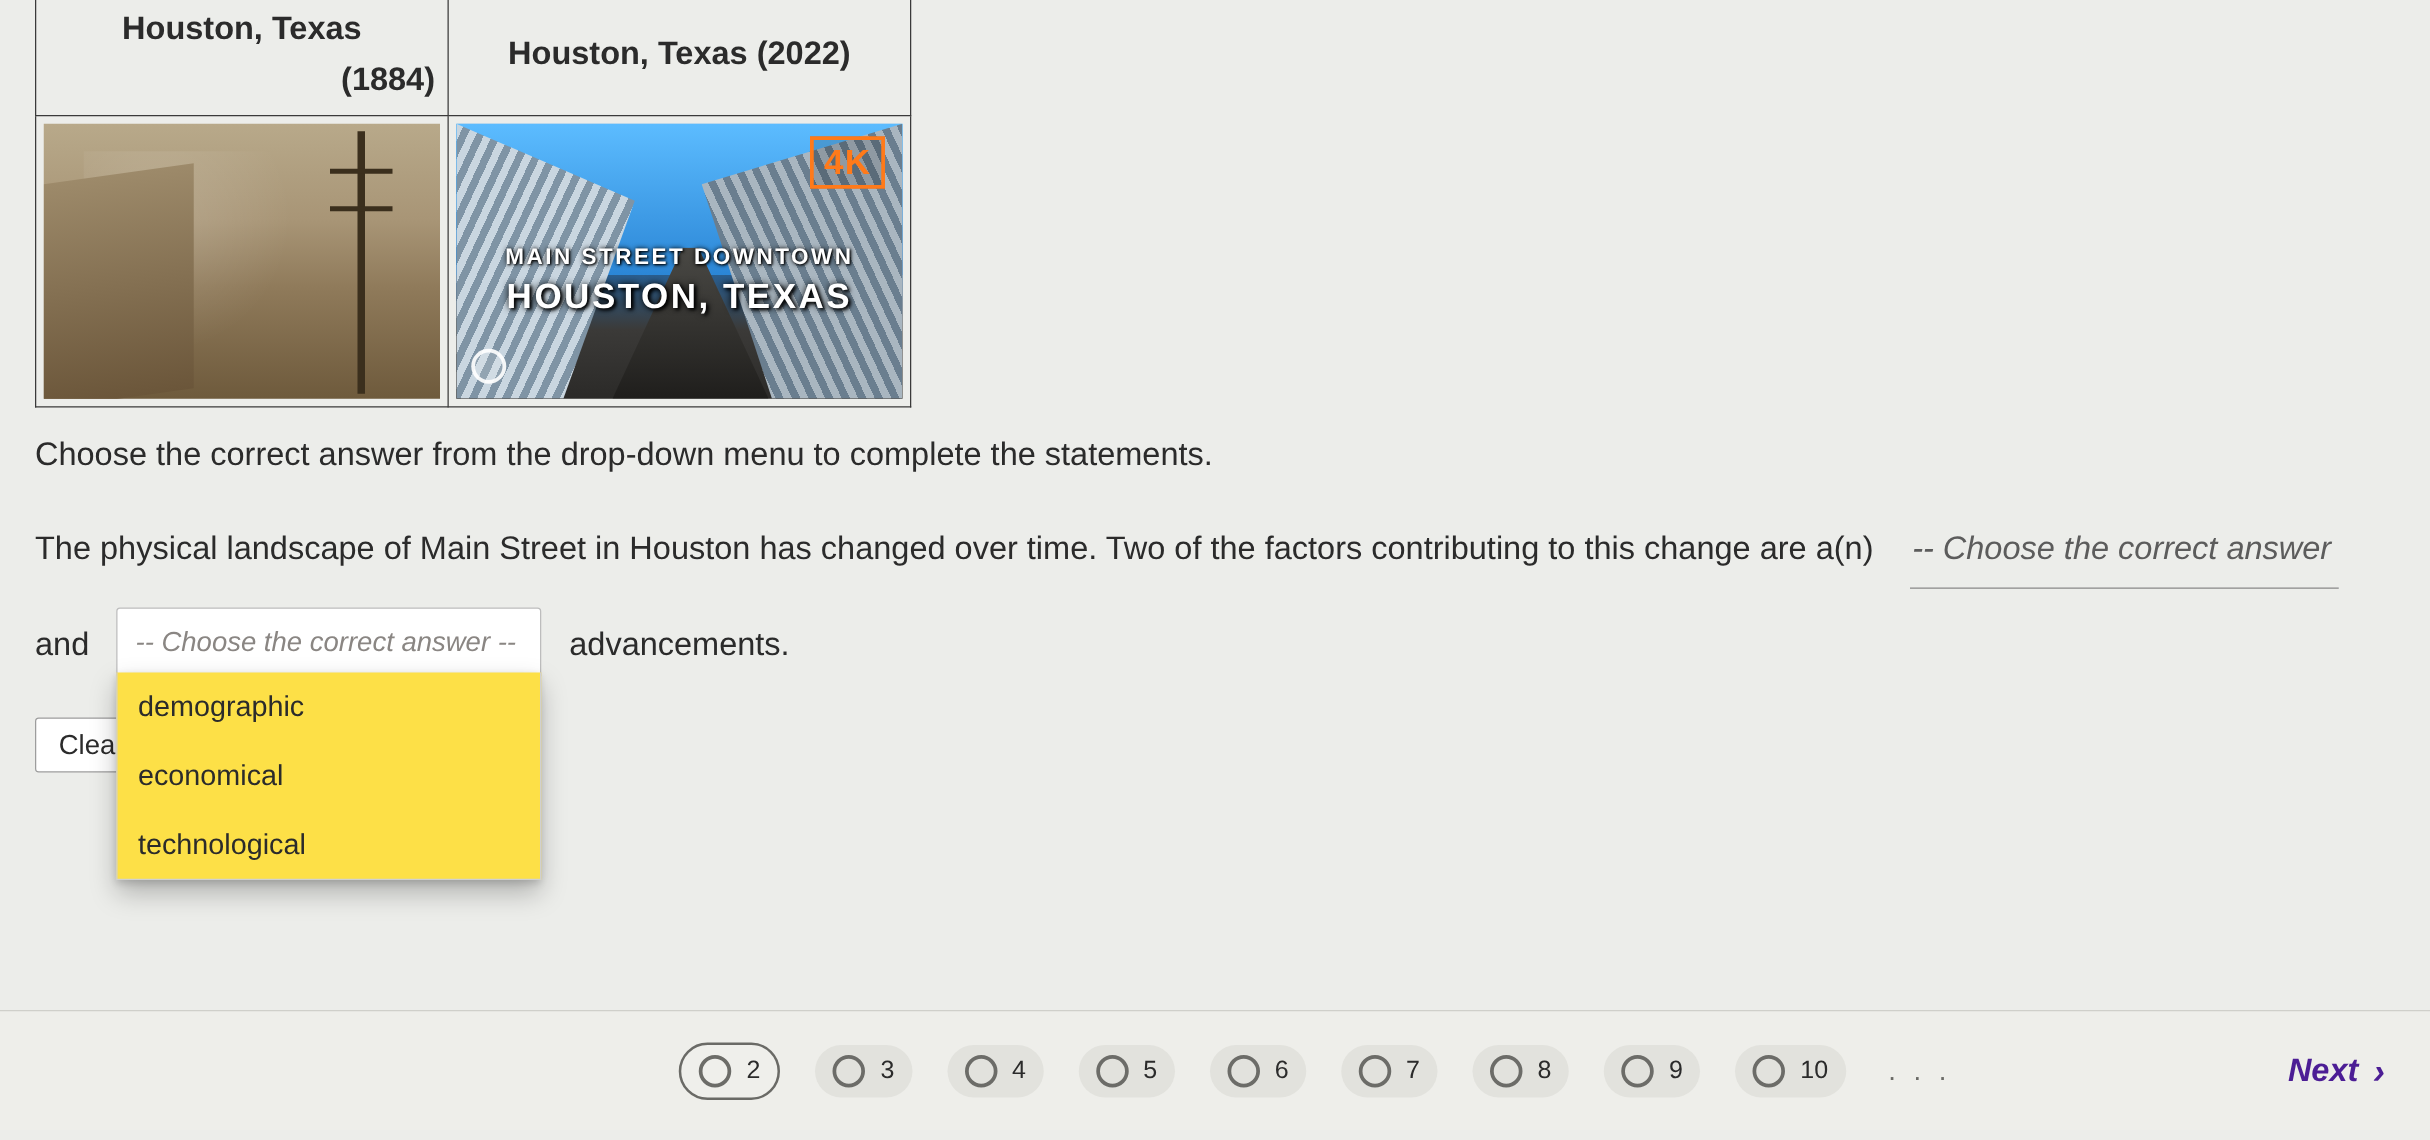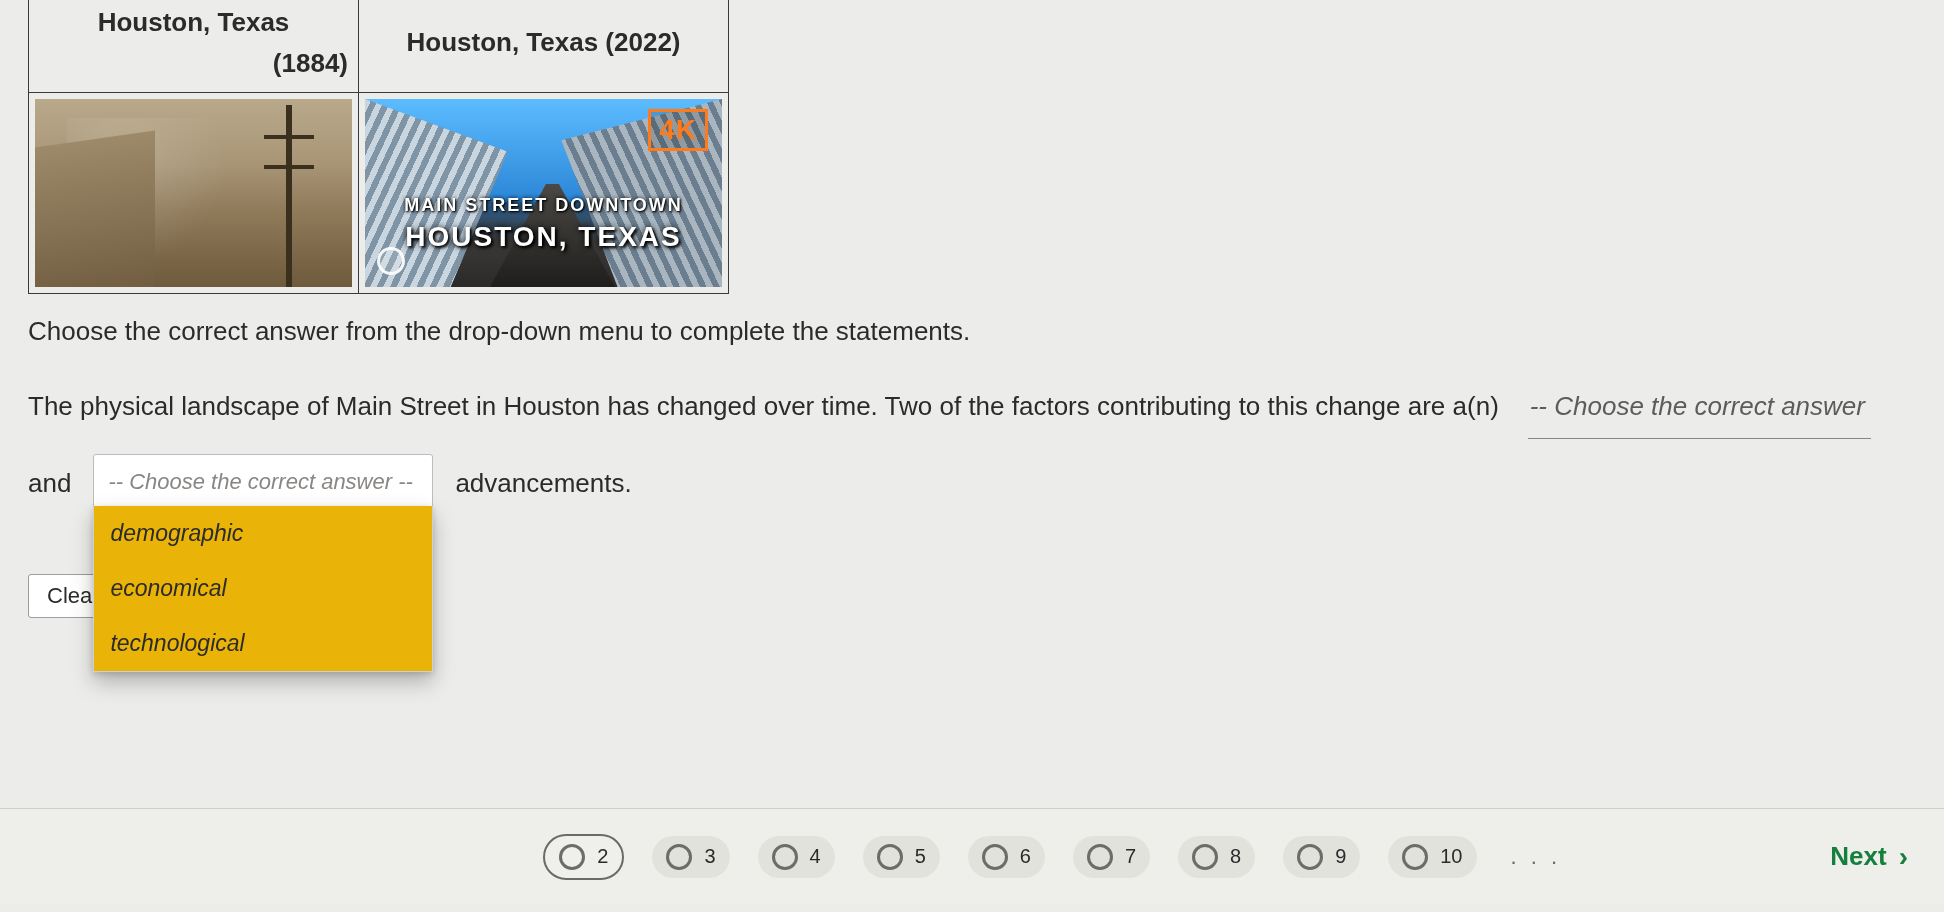--- a/index.html
+++ b/index.html
@@ -8,21 +8,21 @@
 
   
   table.compare { border-collapse: collapse; margin-top: -8px; }
   table.compare th, table.compare td { border: 1px solid #3a3a3a; padding: 8px 10px; vertical-align: middle; }
   table.compare th { font-weight: 700; font-size: 26px; height: 100px; }
   table.compare th.col0 { width: 330px; text-align: center; }
   table.compare th.col1 { width: 370px; text-align: center; }
   table.compare th .line1 { display:block; text-align:center; }
   table.compare th .line2 { display:block; text-align:right; margin-top: 10px; }
   table.compare td.cell-img { padding: 6px; }
-  .imgbox { position: relative; width: 100%; height: 188px; overflow: hidden; }
+  .imgbox { position: relative; width: 100%; height: 220px; overflow: hidden; }
 
   
   .img1884 { background: linear-gradient(180deg,#b8a98a 0%, #a89576 35%, #8f7a5a 60%, #6e5a3c 100%); }
   .img1884::before { content:""; position:absolute; left:10%; top:10%; width:60%; height:80%; background: radial-gradient(circle at 30% 30%, rgba(255,255,255,0.15), transparent 60%); }
   .pole { position:absolute; right:60px; top:6px; width:6px; height:210px; background:#3b2f1d; }
   .pole::before, .pole::after { content:""; position:absolute; left:-22px; width:50px; height:4px; background:#3b2f1d; }
   .pole::before { top:30px; }
   .pole::after { top:60px; }
   .bldg1884 { position:absolute; left:0; top:40px; width:120px; height:180px; background: linear-gradient(180deg,#9d8a6a,#6b563a); transform: skewY(-8deg); }
 
@@ -41,35 +41,35 @@
   .instruction { margin-top: 22px; font-size: 26px; color:#2b2b2b; }
   .sentence { margin-top: 40px; font-size: 26px; line-height: 1.5; }
   .inline-italic { font-style: italic; color:#5c5c5c; border-bottom: 1px solid #888; padding: 0 6px 17px 2px; }
   .and-row { margin-top: 28px; font-size: 26px; display:flex; align-items:flex-start; gap: 12px; }
   .and-label { padding-top: 14px; margin-right: 10px; }
   .after-dd { padding-top: 14px; margin-left: 10px; }
 
   
   .dd-wrap { position: relative; width: 340px; }
   .dd-button { width:100%; height:55px; background:#ffffff; border:1px solid #bdbdbd; border-radius:3px 3px 0 0; padding: 0 14px; font-size:22px; font-style: italic; color:#8a8683; text-align:left; cursor:pointer; box-shadow: inset 0 -1px 0 rgba(0,0,0,0.05); }
-  .dd-menu { position:absolute; top:52px; left:0; width:100%; background:#eab308; border:1px solid #d0d0d0; border-top:none; box-shadow: 0 10px 20px rgba(0,0,0,0.25), 0 2px 6px rgba(0,0,0,0.15); z-index: 50; font-style: italic; }
+  .dd-menu { position:absolute; top:52px; left:0; width:100%; background:#fde047; border:1px solid #d0d0d0; border-top:none; box-shadow: 0 10px 20px rgba(0,0,0,0.25), 0 2px 6px rgba(0,0,0,0.15); z-index: 50; }
   .dd-item { padding: 14px 16px; font-size:23px; color:#2b2b2b; cursor:pointer; }
 
   
   .clear-btn { position:absolute; left:28px; top:582px; height:44px; padding: 0 18px; font-size:22px; background:#fff; border:1px solid #9d9d9d; border-radius:3px; color:#2b2b2b; cursor:pointer; z-index: 10; }
 
   
   .bottom-bar { position:absolute; left:0; right:0; bottom:0; height:96px; border-top:1px solid #cfcfca; display:flex; align-items:center; padding: 0 28px; background:#eeeeea; }
   .nav-center { flex:1; display:flex; align-items:center; justify-content:center; gap:28px; margin-left: 260px; }
   .q-pill { display:inline-flex; align-items:center; gap:12px; padding: 8px 14px; border-radius: 999px; background:#e2e2dd; cursor:pointer; }
   .q-pill.current { border:2px solid #6a6a66; background:#efefeb; }
   .q-circle { width:26px; height:26px; border-radius:50%; border:3px solid #6c6c68; background:transparent; display:inline-block; }
   .q-num { font-size:20px; color:#2b2b2b; }
   .ellipsis { font-size:22px; color:#6a6a66; letter-spacing:4px; padding: 0 6px; }
-  .next-btn { display:inline-flex; align-items:center; gap:12px; font-size:26px; font-weight:700; color:#15803d; background:transparent; border:none; cursor:pointer; padding: 10px 8px; }
+  .next-btn { display:inline-flex; align-items:center; gap:12px; font-size:26px; font-weight:700; color:#4c1d95; background:transparent; border:none; cursor:pointer; padding: 10px 8px; font-style: italic; }
   .chev { font-size:28px; font-weight:900; }
 </style>
 </head>
 <body>
 
 <div class="page">
 
   <table class="compare">
     <tbody>
         <tr>

